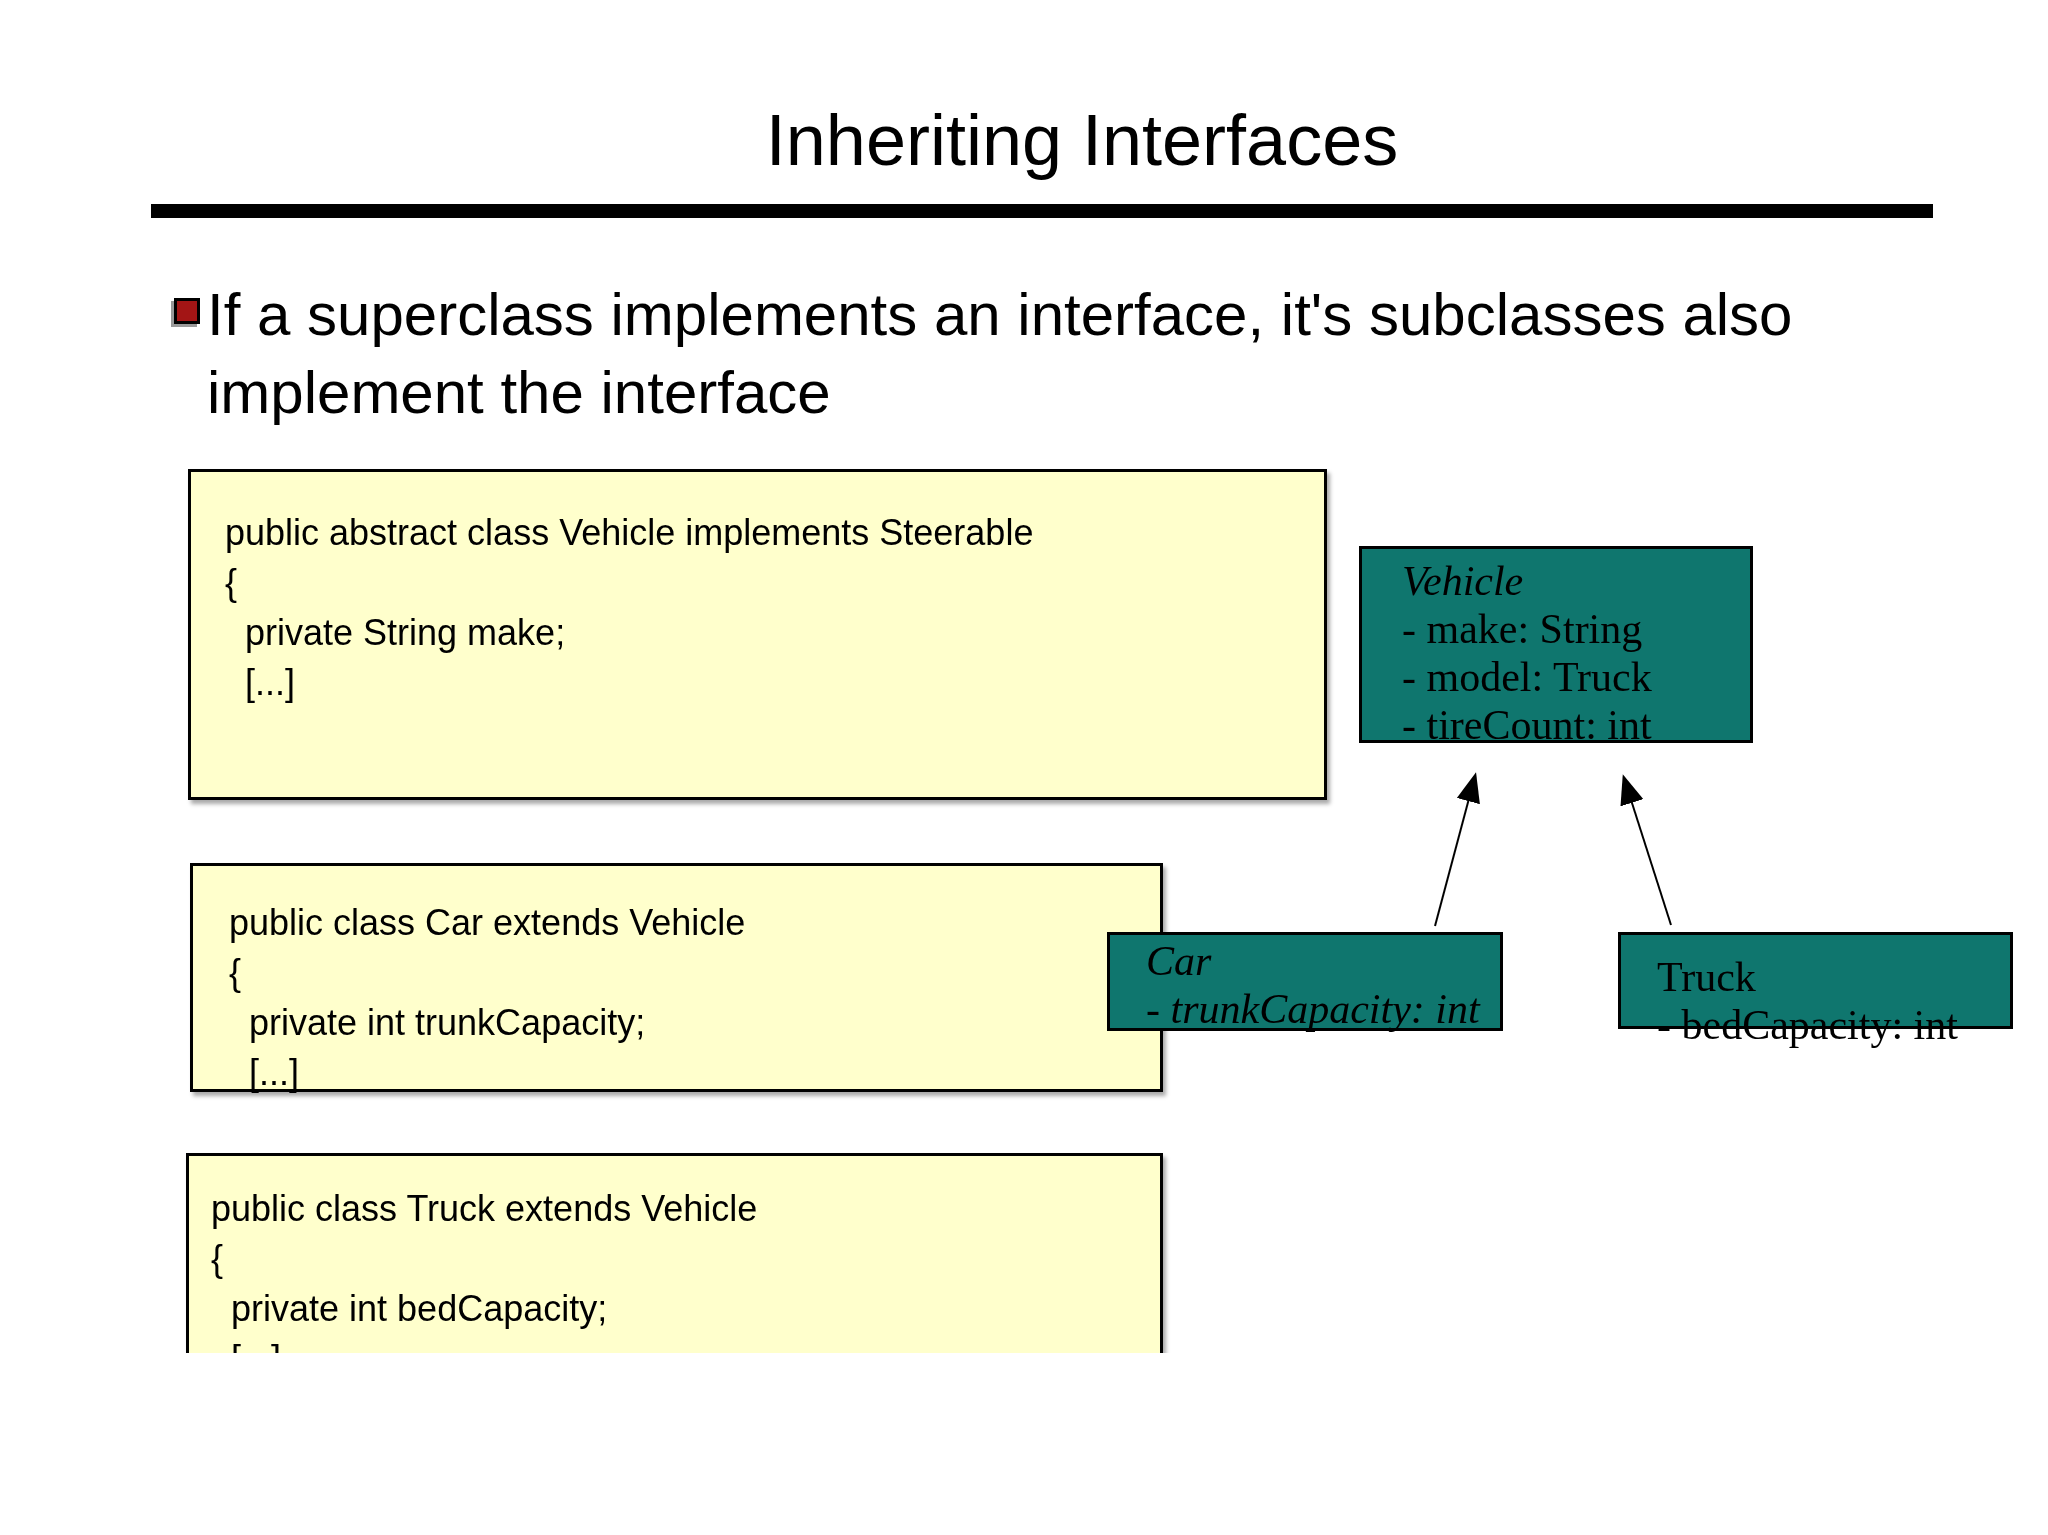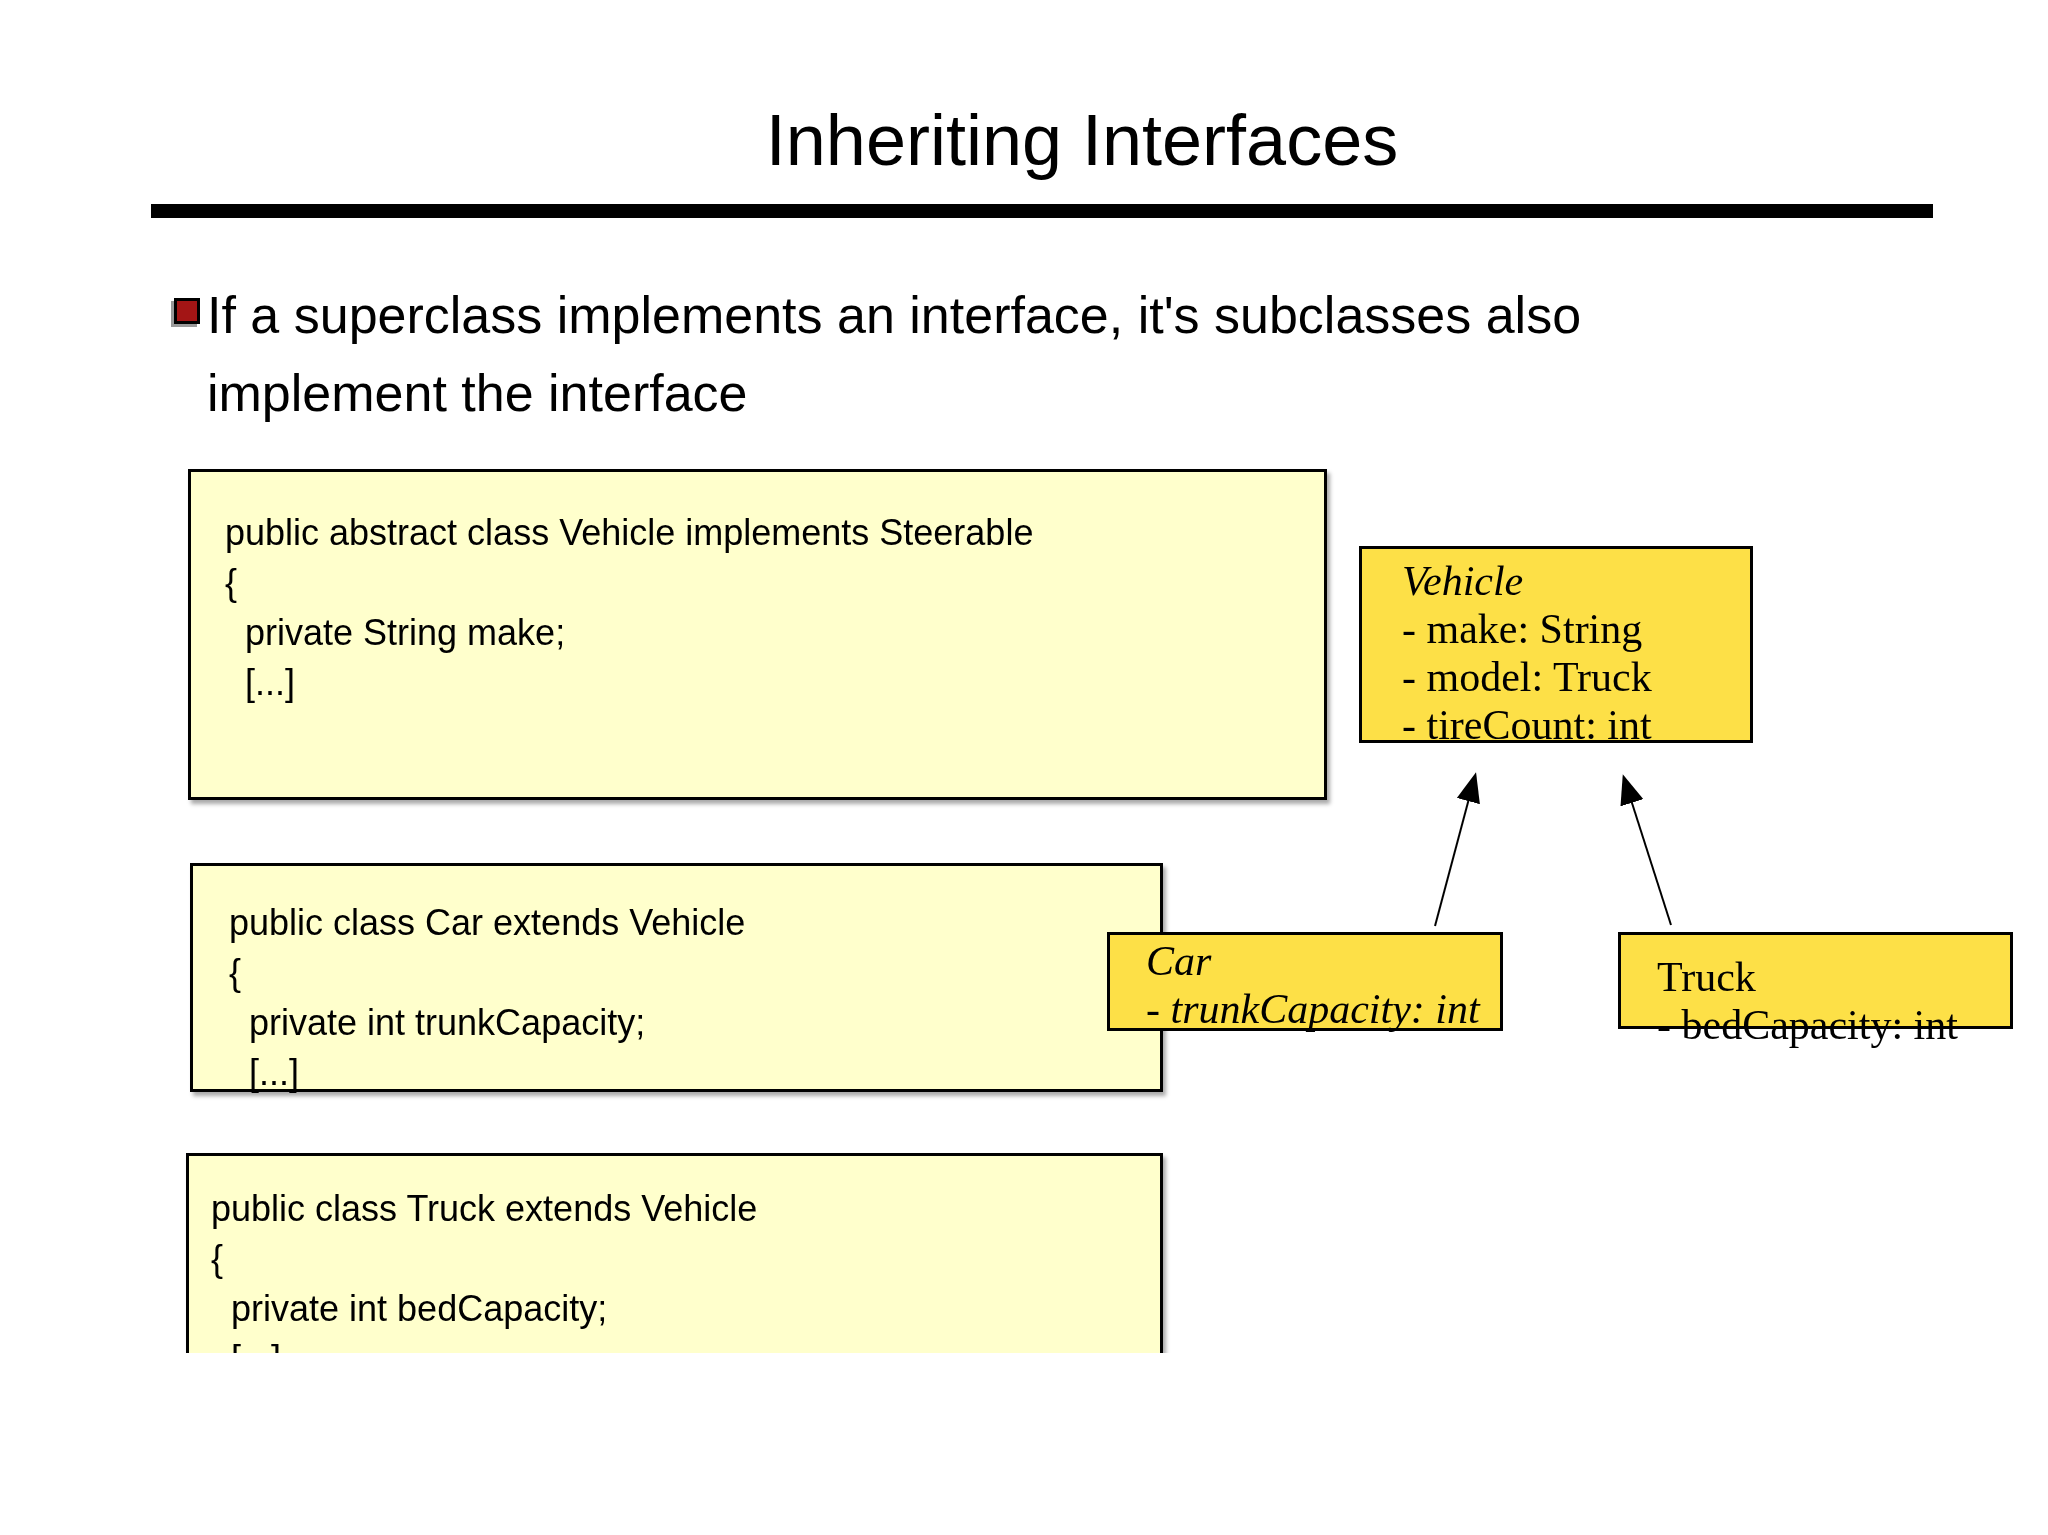--- a/index.html
+++ b/index.html
@@ -17,36 +17,36 @@
     position:absolute; left:151px; top:204px; width:1782px; height:14px;
     background:#000;
   }
   .bullet-marker {
     position:absolute; left:174px; top:298px; width:20px; height:20px;
     background:#a31515; border:3px solid #000;
     box-shadow:-3px 3px 0 #999;
   }
   .bullet-text {
     position:absolute; left:207px; top:276px;
-    font-size:52px; line-height:78px; white-space:nowrap;
+    font-size:60px; line-height:78px; white-space:nowrap;
   }
   .code-box {
     position:absolute; box-sizing:border-box;
     background:#ffffcc; border:3px solid #000;
     box-shadow:3px 4px 4px #aaa;
     font-family:Liberation Sans, sans-serif;
     font-size:36px; line-height:50px;
   }
   .code-line { white-space:pre; }
   #code-vehicle { left:188px; top:469px;  width:1139px; height:331px; padding:36px 0 0 34px; }
   #code-car     { left:190px; top:863px;  width:973px;  height:229px; padding:32px 0 0 36px; overflow:visible; }
   #code-truck   { left:186px; top:1153px; width:977px;  height:232px; padding:28px 0 0 22px; }
   .uml-box {
     position:absolute; box-sizing:border-box;
-    background:#fde047; border:3px solid #000;
+    background:#0f766e; border:3px solid #000;
     font-family:"Liberation Serif", serif;
     font-size:42px; line-height:48px;
   }
   #uml-vehicle { left:1359px; top:546px; width:394px; height:197px; padding:8px 0 0 40px; }
   #uml-car     { left:1107px; top:932px; width:396px; height:99px;  padding:2px 0 0 36px;font-style:italic; }
   #uml-truck   { left:1618px; top:932px; width:395px; height:97px;  padding:18px 0 0 36px; }
   .uml-name.italic { font-style:italic; }
   .arrows {
     position:absolute; left:0; top:0; width:2048px; height:1535px;
     pointer-events:none;

